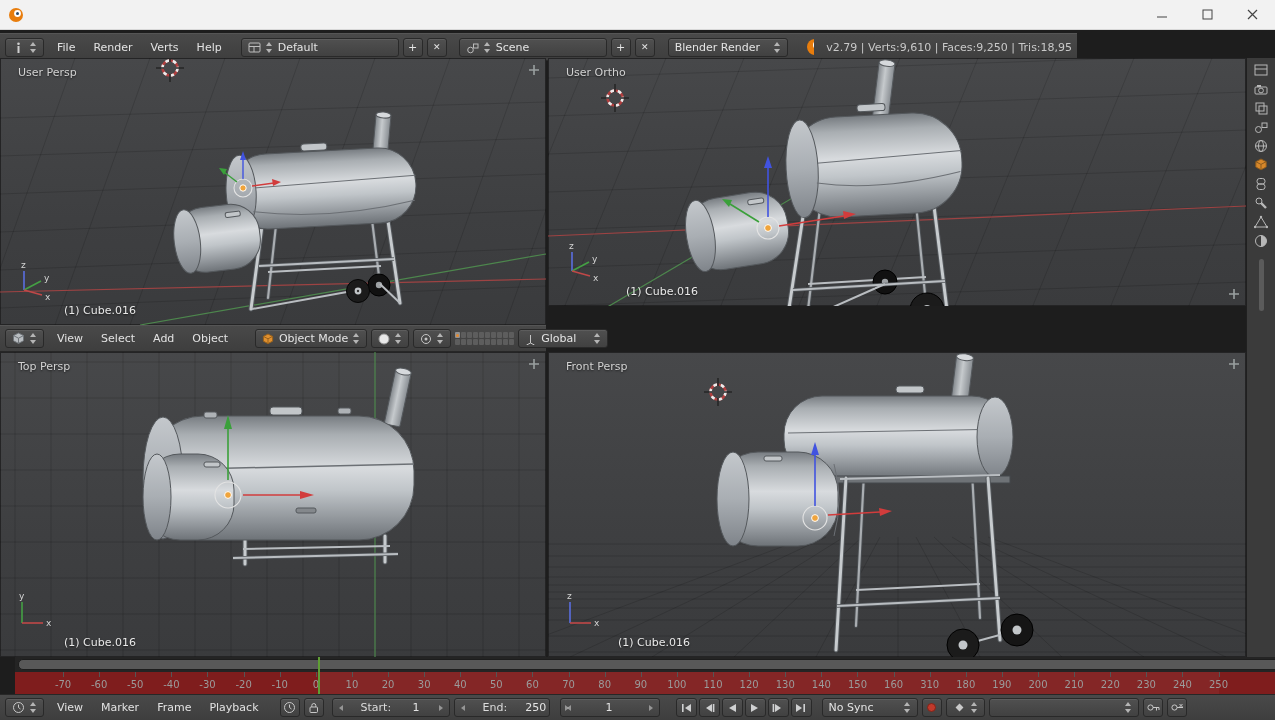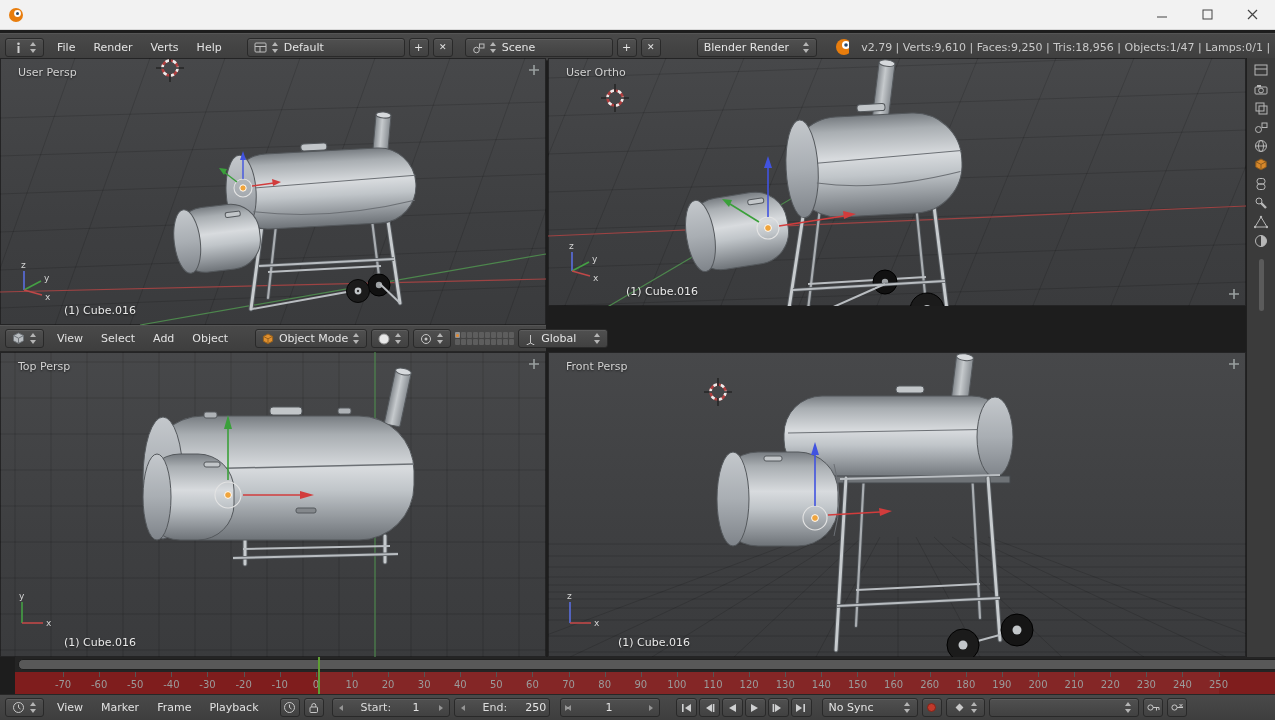--- a/index.html
+++ b/index.html
@@ -132,35 +132,35 @@
           </svg>
       </div>
       <div class="wbtn">
         <svg width="11" height="11">
             <path d="M1,1L10,10M10,1L1,10" stroke="#444" stroke-width="1.2"></path>
           </svg>
       </div>
     </div>
   </div>
 
-  <div class="hbar" style="left:0;top:33px;width:1275px;height:28px">
+  <div class="hbar" style="left:0;top:33px;width:1077px;height:28px">
     <div class="dd">
       <svg width="13" height="13">
         <circle cx="6.5" cy="2.8" r="1.3" fill="#cfcfcf"></circle>
           <rect x="5.5" y="5" width="2" height="7" fill="#cfcfcf"></rect>
       </svg>
         <span class="updn"></span>
     </div>
     <nav class="menubar">
         <span class="menubtn">File</span>
         <span class="menubtn">Render</span>
         <span class="menubtn">Verts</span>
         <span class="menubtn">Help</span>
       </nav>
-    <div class="dd" style="width:158px;margin-left:12px">
+    <div class="dd" style="width:158px;margin-left:6px">
       <svg width="13" height="13">
         <rect x="1" y="2" width="11" height="9" rx="1" fill="none" stroke="#bdbdbd"></rect>
         <path d="M1,5.5h11M6,5.5V11" stroke="#bdbdbd" fill="none"></path>
       </svg>
       <span class="updn"></span>
       <span style="flex:1">Default</span>
     </div>
     <div class="dd sq">
         <span>+</span>
       </div>
@@ -174,21 +174,21 @@
       </svg>
       <span class="updn"></span>
       <span style="flex:1">Scene</span>
     </div>
     <div class="dd sq">
         <span>+</span>
       </div>
     <div class="dd sq">
         <span style="font-size:9px">✕</span>
       </div>
-    <div class="dd" style="width:120px;margin-left:32px">
+    <div class="dd" style="width:120px;margin-left:9px">
       <span style="flex:1">Blender Render</span>
         <span class="updn"></span>
     </div>
     <svg width="18" height="18" style="margin-left:14px">
       <circle cx="9" cy="9" r="8" fill="#e87d0d"></circle>
         <circle cx="11" cy="7" r="4" fill="#fff"></circle>
         <circle cx="11" cy="7" r="1.8" fill="#28496e"></circle>
     </svg>
     <span class="stats">v2.79 | Verts:9,610 | Faces:9,250 | Tris:18,956 | Objects:1/47 | Lamps:0/1 | Mem:16.05M | Cu</span>
   </div>
@@ -598,21 +598,21 @@
           <div class="tick">70</div>
           <div class="tick">80</div>
           <div class="tick">90</div>
           <div class="tick">100</div>
           <div class="tick">110</div>
           <div class="tick">120</div>
           <div class="tick">130</div>
           <div class="tick">140</div>
           <div class="tick">150</div>
           <div class="tick">160</div>
-          <div class="tick">260</div>
+          <div class="tick">310</div>
           <div class="tick">180</div>
           <div class="tick">190</div>
           <div class="tick">200</div>
           <div class="tick">210</div>
           <div class="tick">220</div>
           <div class="tick">230</div>
           <div class="tick">240</div>
           <div class="tick">250</div>
         </div>
       <div class="playhead"></div>

